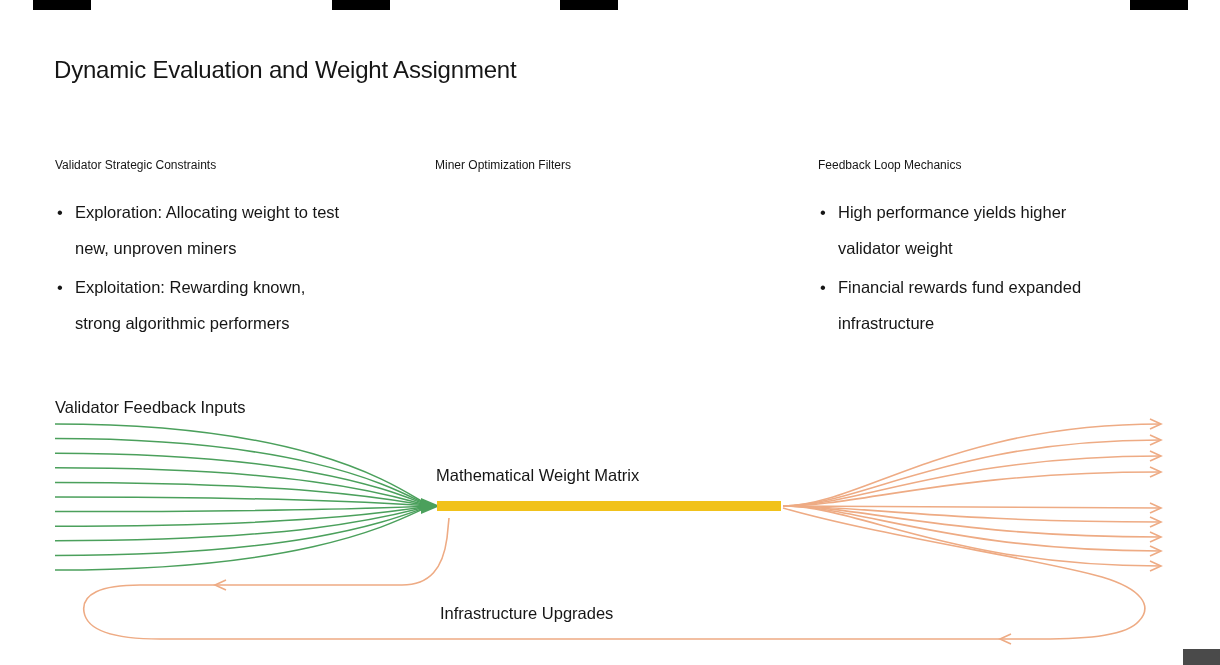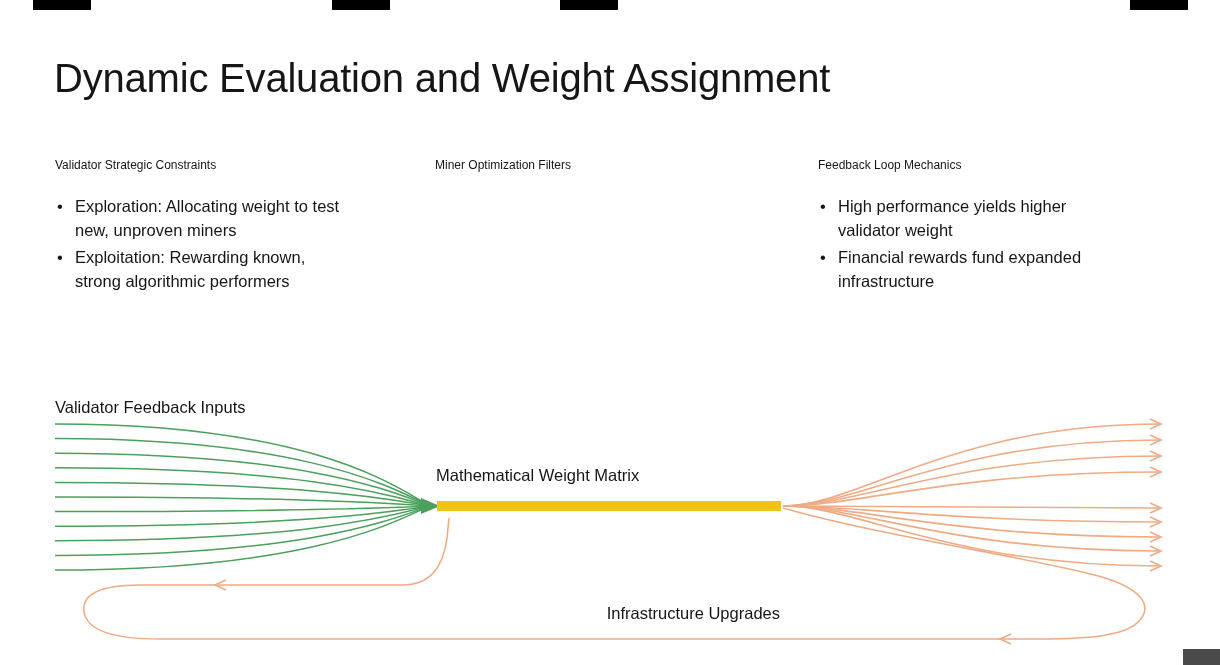--- a/index.html
+++ b/index.html
@@ -4,38 +4,38 @@
 <style>
   html,body{margin:0;padding:0}
   body{
     width:1220px;height:665px;position:relative;overflow:hidden;
     background:#ffffff;color:#161616;
     font-family:"Liberation Sans","DejaVu Sans",sans-serif;
   }
   .top-mark{position:absolute;top:0;height:10px;width:58px;background:#000}
   .title{
     position:absolute;left:54px;top:56px;margin:0;
-    font-size:40px;font-weight:500;letter-spacing:-.2px;color:#161616;
+    font-size:24px;font-weight:500;letter-spacing:-.2px;color:#161616;
   }
   .col{position:absolute;top:158px}
   .col-1{left:55px;width:300px}
   .col-2{left:435px;width:360px}
   .col-3{left:818px;width:312px}
   .col h2{
     margin:0 0 22px 0;font-size:12px;font-weight:500;
     white-space:nowrap;color:#161616;
   }
-  .col ul{list-style:none;margin:0;padding:0;font-size:16.5px;line-height:24px}
+  .col ul{list-style:none;margin:0;padding:0;font-size:16.5px;line-height:36px}
   .col li{position:relative;padding-left:20px;margin-bottom:3px}
   .col li::before{content:"\2022";position:absolute;left:2px}
   .flow-svg{position:absolute;left:0;top:0;width:1220px;height:665px}
   .diagram-label{position:absolute;font-size:16.5px;color:#161616}
   .label-inputs{left:55px;top:398px}
   .label-matrix{left:436px;top:466px;width:346px;text-align:left}
-  .label-loop{left:440px;top:604px;width:340px;text-align:right}
+  .label-loop{left:440px;top:604px;width:340px;text-align:left}
   .corner-block{position:absolute;right:0;bottom:0;width:37px;height:16px;background:#4a4a4a}
 </style>
 </head>
 <body>
 
 <div class="top-mark" style="left:33px"></div>
 <div class="top-mark" style="left:332px"></div>
 <div class="top-mark" style="left:560px"></div>
 <div class="top-mark" style="left:1130px"></div>
 

